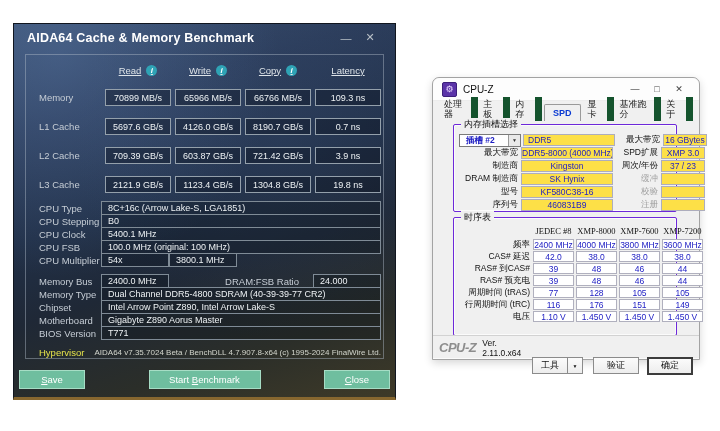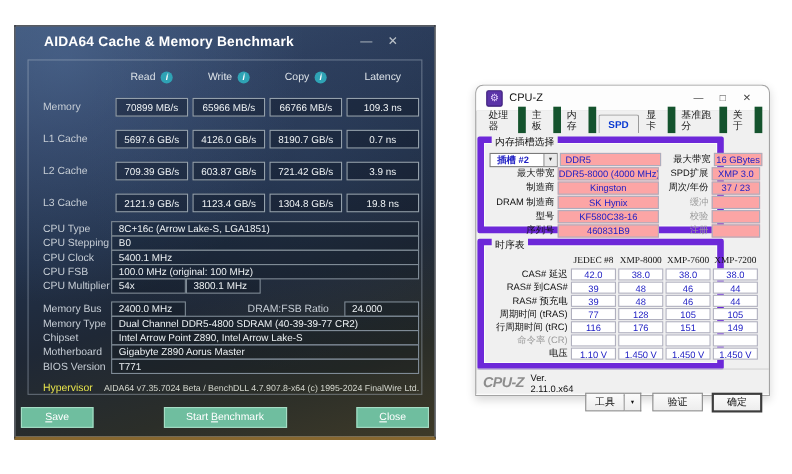--- a/index.html
+++ b/index.html
@@ -7,30 +7,30 @@
        font-family:"Liberation Sans",sans-serif;-webkit-font-smoothing:antialiased;}
 
   
   .aida{position:absolute;left:13px;top:23px;width:383px;height:377px;box-sizing:border-box;
     border:1px solid #11161f;border-bottom:3px solid #87672f;
     background:
       radial-gradient(ellipse at 12% 8%, rgba(96,128,178,.38), rgba(0,0,0,0) 46%),
       radial-gradient(ellipse at 70% 30%, rgba(60,82,120,.25), rgba(0,0,0,0) 55%),
       linear-gradient(163deg,#3a5070 0%,#2b3c5a 22%,#213048 45%,#1f2836 62%,#2b2e29 82%,#3e3a28 100%);
     color:#e8ecef;}
-  .aida-title{height:27px;display:flex;align-items:center;padding:0 26px;}
+  .aida-title{height:27px;display:flex;align-items:center;padding:0 13px;}
   .aida-title .t{font-size:12.5px;font-weight:bold;color:#ffffff;letter-spacing:.2px;flex:1;}
   .winbtn{color:#b9c0c7;font-size:11px;width:24px;text-align:center;cursor:default;}
   .aida-frame{position:absolute;left:11px;right:11px;top:30px;bottom:38px;
     border:1px solid rgba(175,186,200,.45);}
   .arow{display:flex;align-items:center;padding-right:2px;}
   .albl{flex:none;width:75px;padding-left:13px;box-sizing:border-box;font-size:9.5px;color:#c6cdd5;}
   .ahdr{margin-top:8px;height:14px;}
   .hcell{flex:1;margin-left:4px;display:flex;align-items:flex-start;justify-content:center;
-    font-size:9.5px;color:#dde3e8;gap:5px;}
+    font-size:9.5px;color:#dde3e8;gap:5px;text-decoration:underline;}
   .info{width:11px;height:11px;border-radius:50%;background:#2fa3b5;color:#fff;font-size:8px;
     font-weight:bold;display:inline-flex;align-items:center;justify-content:center;font-style:italic;}
   .bench{margin-top:12px;height:17px;}
   .bench:first-of-type{margin-top:12px;}
   .vbox{flex:1;margin-left:4px;height:17px;line-height:16px;text-align:center;font-size:9px;
     color:#eef2f4;background:rgba(8,14,24,.36);border:1px solid #94a0ab;box-sizing:border-box;}
   .gap9{height:9px;}
   .gap8{height:8px;}
   .irow{display:flex;align-items:center;height:14px;padding-right:2px;margin-top:-1px;}
   .irow:first-child{margin-top:0;}
@@ -56,32 +56,32 @@
   .cz-title{height:22px;display:flex;align-items:center;padding:0 9px;background:#fdfdfd;
     border-radius:7px 7px 0 0;border-bottom:1px solid #ececec;}
   .cz-ico{width:13px;height:13px;background:#5b34a8;border:1px solid #3c1f7a;border-radius:2px;
     color:#e9d8ff;font-size:9px;line-height:12px;text-align:center;margin-right:6px;}
   .cz-title .t{font-size:10px;color:#111;flex:1;}
   .czbtn{width:22px;text-align:center;color:#444;font-size:9px;}
   .cz-tabs{display:flex;align-items:flex-end;height:17px;margin:3px 6px 0 6px;font-size:9px;}
   .cz-tab{padding:2px 5px;color:#222;border-right:7px solid #14532d;line-height:10px;}
   .cz-tab.active{color:#0a3ad2;font-weight:bold;border:1px solid #9a9a9a;border-bottom:none;
     background:#f0f0f0;padding:3px 8px;margin:0 2px;border-radius:2px 2px 0 0;}
-  .gbox{position:absolute;left:1px;width:224px;border:6px solid #6d28d9;border-radius:2px;
+  .gbox{position:absolute;left:20px;width:224px;border:1px solid #6d28d9;border-radius:2px;
     box-shadow:inset 0 0 0 1px #fbfbfb;box-sizing:border-box;background:#f0f0f0;}
   .gbox .legend{position:absolute;top:-7px;left:7px;background:#f0f0f0;padding:0 3px;font-size:9px;color:#111;}
   .g1{top:46px;height:88px;padding:9px 5px 0 5px;}
   .g2{top:139px;height:119px;padding:8px 5px 0 5px;}
   .crow{display:flex;align-items:center;height:12px;margin-bottom:1px;}
   .clbl{flex:none;width:62px;text-align:right;padding-right:3px;font-size:8.5px;color:#111;
     box-sizing:border-box;white-space:nowrap;}
   .clbl.r{width:46px;}
   .clbl.dim{color:#9b9b9b;}
   .cbox{height:12px;line-height:11px;text-align:center;font-size:8.5px;color:#2121c4;
-    background:#fca5a5;border:1px solid #adadbd;box-sizing:border-box;white-space:nowrap;overflow:hidden;}
+    background:#fde047;border:1px solid #adadbd;box-sizing:border-box;white-space:nowrap;overflow:hidden;}
   .cbox.lb{flex:none;width:92px;margin-right:2px;}
   .cbox.rb{flex:none;width:44px;}
   .cbox.ddr5{text-align:left;padding-left:4px;}
   .spacer{flex:1;}
   .combo{flex:none;width:62px;height:13px;margin-right:2px;background:#fff;border:1px solid #7a7a7a;
     display:flex;box-sizing:border-box;}
   .combo-txt{flex:1;font-size:8.5px;font-weight:bold;color:#2121c4;line-height:11px;padding-left:6px;white-space:nowrap;}
   .combo-arrow{flex:none;width:11px;background:#e9e9e9;border-left:1px solid #9a9a9a;
     font-size:5px;color:#333;text-align:center;line-height:11px;}
   .thead{display:flex;height:12px;margin-bottom:1px;font-size:8.5px;color:#111;}
@@ -297,20 +297,27 @@
     <span class="legend">时序表</span>
 
     <div class="thead">
       <span class="clbl"></span>
       <span class="tcol">JEDEC #8</span>
       <span class="tcol">XMP-8000</span>
       <span class="tcol">XMP-7600</span>
       <span class="tcol">XMP-7200</span>
     </div>
     <div class="trow">
+      <span class="clbl">频率</span>
+      <span class="tcell">2400 MHz</span>
+      <span class="tcell">4000 MHz</span>
+      <span class="tcell">3800 MHz</span>
+      <span class="tcell">3600 MHz</span>
+    </div>
+    <div class="trow">
       <span class="clbl">CAS# 延迟</span>
       <span class="tcell">42.0</span>
       <span class="tcell">38.0</span>
       <span class="tcell">38.0</span>
       <span class="tcell">38.0</span>
     </div>
     <div class="trow">
       <span class="clbl">RAS# 到CAS#</span>
       <span class="tcell">39</span>
       <span class="tcell">48</span>
@@ -330,27 +337,20 @@
       <span class="tcell">128</span>
       <span class="tcell">105</span>
       <span class="tcell">105</span>
     </div>
     <div class="trow">
       <span class="clbl">行周期时间 (tRC)</span>
       <span class="tcell">116</span>
       <span class="tcell">176</span>
       <span class="tcell">151</span>
       <span class="tcell">149</span>
-    </div>
-    <div class="trow">
-      <span class="clbl dim">命令率 (CR)</span>
-      <span class="tcell"></span>
-      <span class="tcell"></span>
-      <span class="tcell"></span>
-      <span class="tcell"></span>
     </div>
     <div class="trow">
       <span class="clbl">电压</span>
       <span class="tcell">1.10 V</span>
       <span class="tcell">1.450 V</span>
       <span class="tcell">1.450 V</span>
       <span class="tcell">1.450 V</span>
     </div>
   </div>
 

